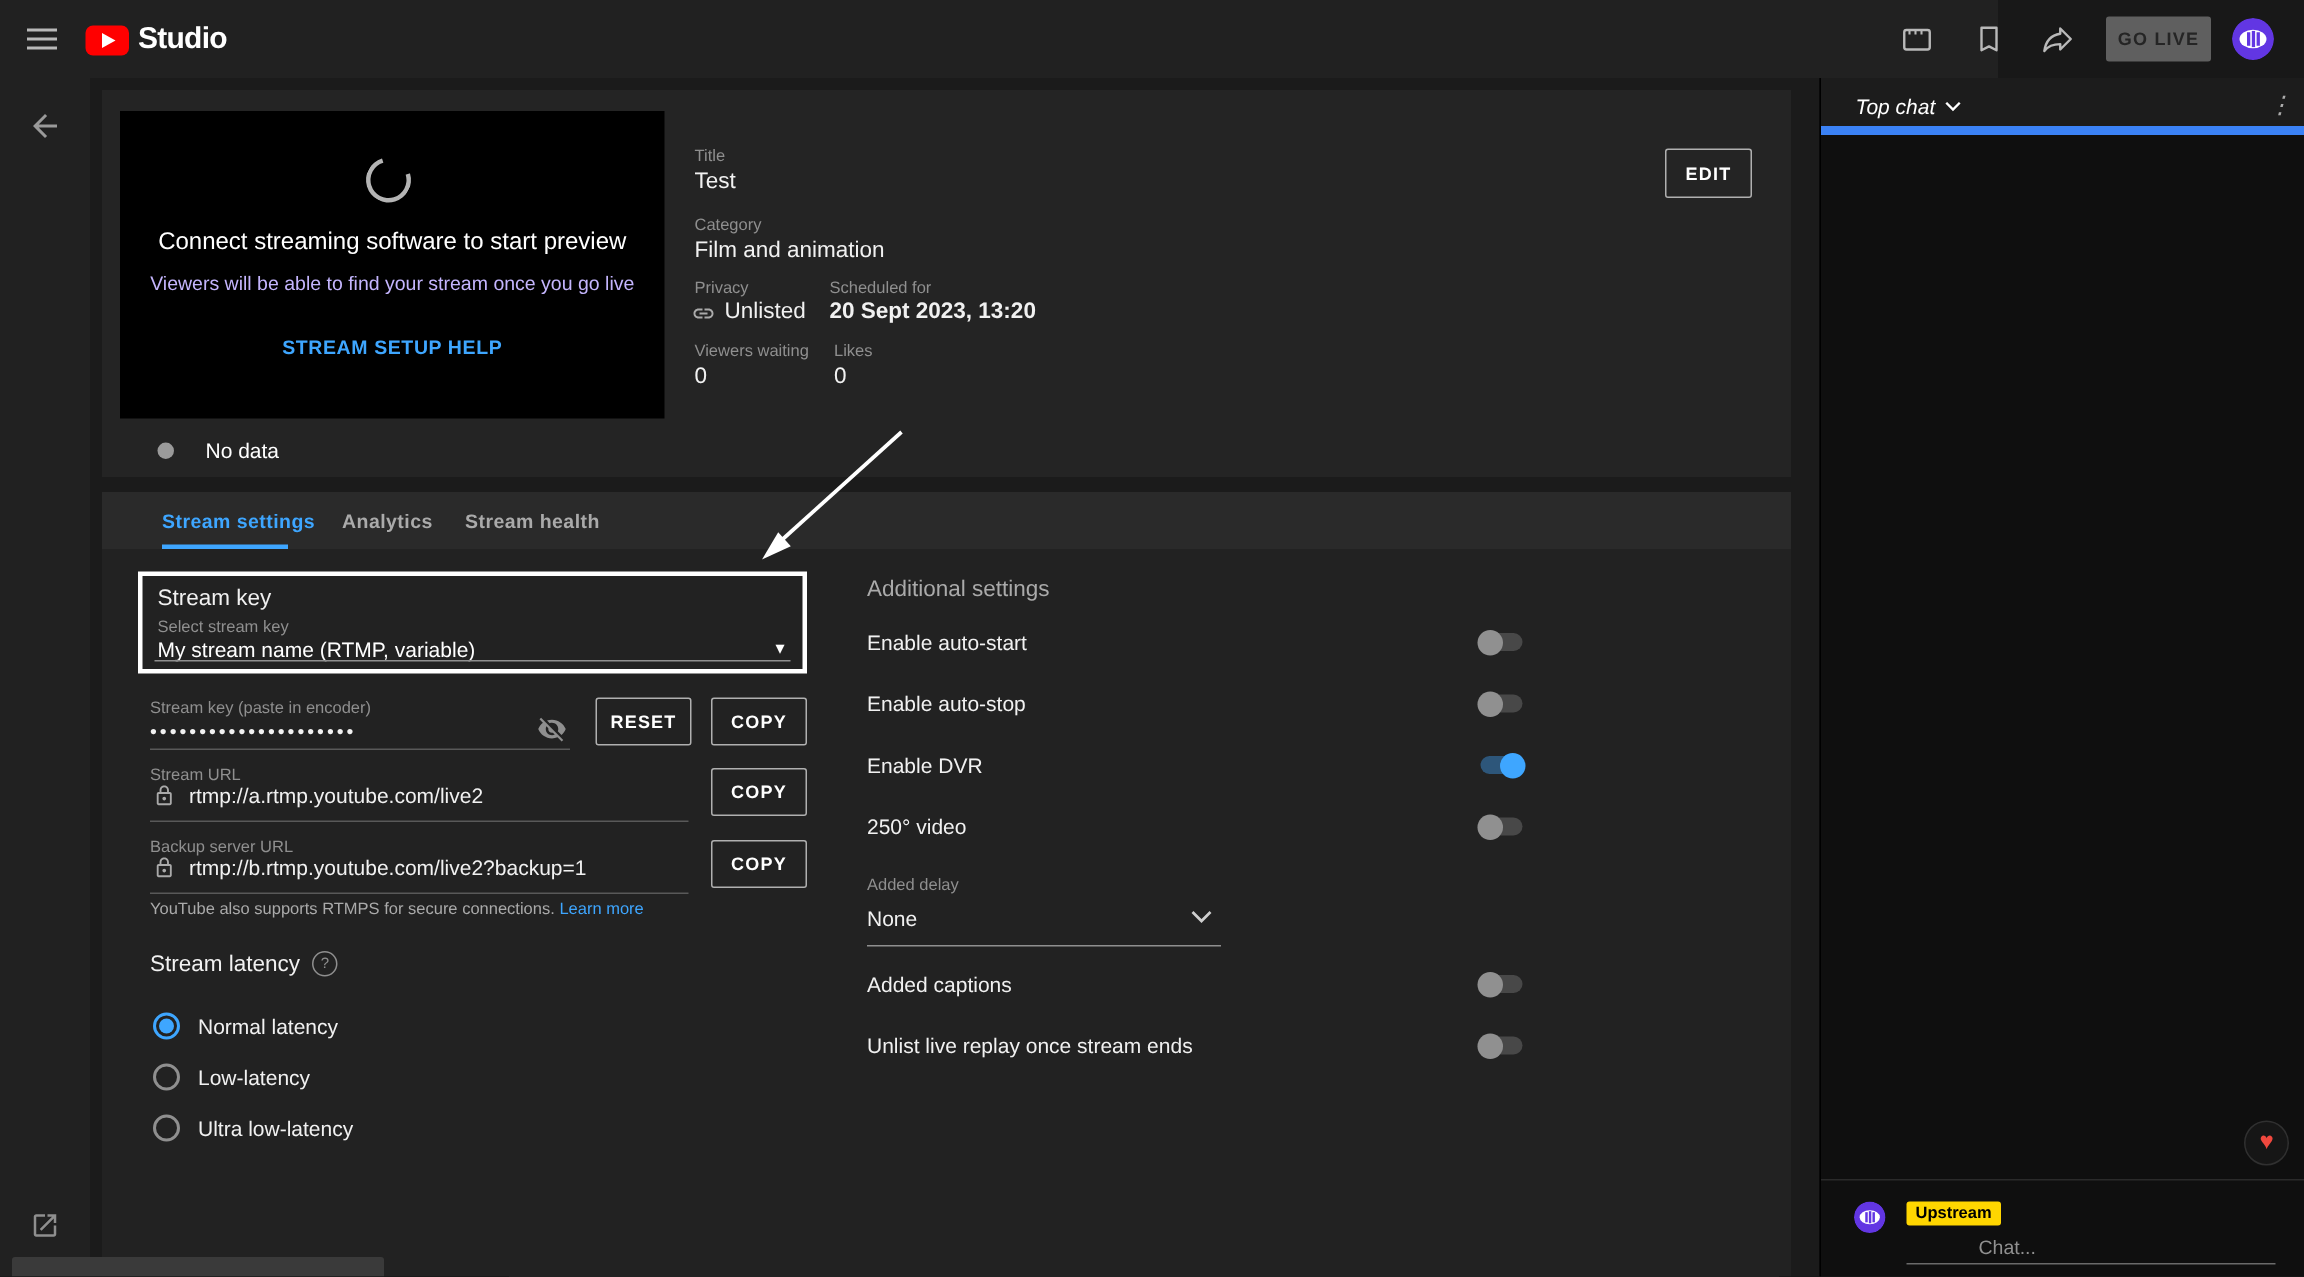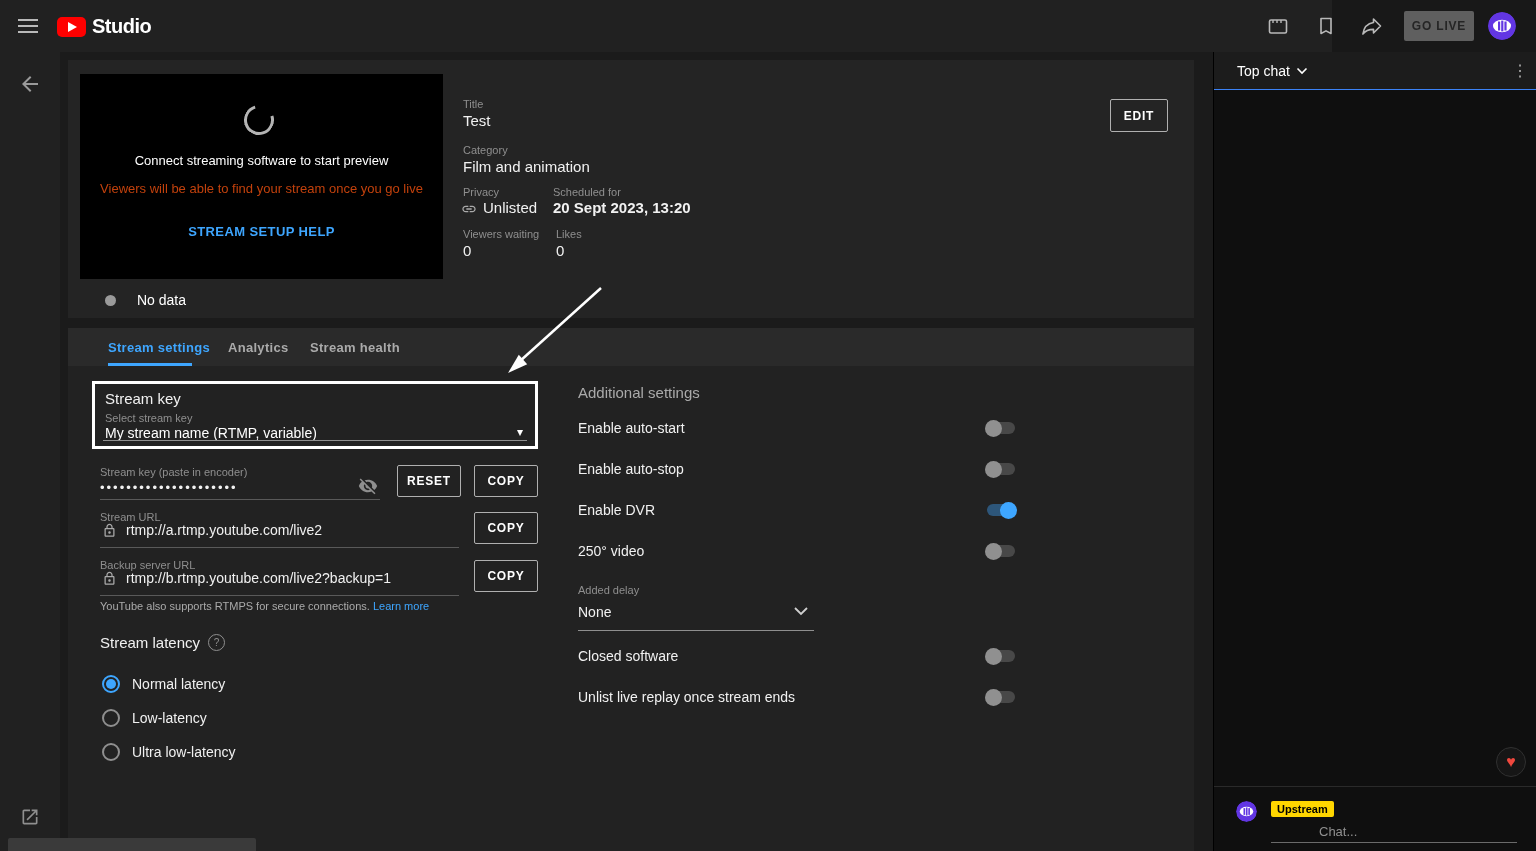--- a/index.html
+++ b/index.html
@@ -35,22 +35,22 @@
   
   .main { position:absolute; left:60px; top:52px; width:1153px; height:799px; background:#1b1b1b; }
   .card { position:absolute; background:#242424; }
   .card-info { left:8px; top:8px; width:1126px; height:258px; }
   .card-settings { left:8px; top:276px; width:1126px; height:523px; background:#222; }
 
   
   .preview { position:absolute; left:12px; top:14px; width:363px; height:205px; background:#000; text-align:center; }
   .spinner { position:absolute; left:164px; top:31px; width:30px; height:30px; border-radius:50%;
     border:3px solid #b4b4b4; border-top-color:transparent; transform:rotate(28deg); }
-  .preview-msg1 { position:absolute; left:0; top:79px; width:100%; font-size:13px; color:#fff; }
-  .preview-msg2 { position:absolute; left:0; top:107px; width:100%; font-size:13px; color:#c2410c; }
+  .preview-msg1 { position:absolute; left:0; top:79px; width:100%; font-size:16px; color:#fff; }
+  .preview-msg2 { position:absolute; left:0; top:107px; width:100%; font-size:13px; color:#c4b5fd; }
   .preview-help { position:absolute; left:0; top:150px; width:100%; font-size:13px; font-weight:bold;
     letter-spacing:.4px; color:var(--accent); cursor:pointer; }
   .nodata-row { position:absolute; left:12px; top:228px; height:24px; display:flex; align-items:center; }
   .nodata-dot { width:11px; height:11px; border-radius:50%; background:#9a9a9a; margin-left:25px; }
   .nodata-text { margin-left:21px; font-size:14px; color:#fff;text-align:center; }
 
   
   .meta-label { position:absolute; font-size:11px; color:#8f8f8f; }
   .meta-value { position:absolute; font-size:15px; color:#f1f1f1; }
   .edit-btn { position:absolute; left:1042px; top:39px; width:58px; height:33px; background:transparent;
@@ -105,21 +105,21 @@
   .toggle.on .track { background:rgba(62,166,255,.4); }
   .toggle.on .knob { left:15px; background:var(--accent); }
 
   .delay-label { position:absolute; left:510px; top:256px; font-size:11px; color:#8f8f8f; }
   .delay-value { position:absolute; left:510px; top:276px; font-size:14px; color:#f1f1f1; }
   .delay-chevron { position:absolute; left:725px; top:278px; }
   .delay-line { position:absolute; left:510px; top:302px; width:236px; height:1px; background:#8f8f8f; }
 
   
   .chat { position:absolute; left:1213px; top:52px; width:323px; height:799px; background:#0f0f0f; border-left:1px solid #000; }
-  .chat-header { position:absolute; left:0; top:0; width:100%; height:38px; background:#1c1c1c; border-bottom:1px solid #3b82f6; }
+  .chat-header { position:absolute; left:0; top:0; width:100%; height:38px; background:#1c1c1c; border-bottom:6px solid #3b82f6;font-style:italic; }
   .chat-header-title { position:absolute; left:23px; top:11px; font-size:14px; color:#fff; display:flex; align-items:center; gap:6px; cursor:pointer; }
   .chat-menu { position:absolute; left:296px; top:9px; width:20px; height:20px; color:#aaa; font-size:16px;
     text-align:center; line-height:20px; cursor:pointer; }
   .heart-btn { position:absolute; left:282px; top:695px; width:30px; height:30px; border-radius:50%;
     background:#161616; border:1px solid #303030; color:#f0483e; font-size:16px; line-height:28px;
     text-align:center; cursor:pointer; }
   .chat-input-divider { position:absolute; left:0; top:734px; width:100%; height:1px; background:#2a2a2a; }
   .chat-avatar { position:absolute; left:22px; top:749px; width:21px; height:21px; border-radius:50%; }
   .chat-badge { position:absolute; left:57px; top:749px; background:#ffd600; color:#000; font-size:11px;
     font-weight:bold; padding:2px 6px; border-radius:2px; }
@@ -307,21 +307,21 @@
     </div>
 
     <div class="delay-label">Added delay</div>
     <div class="delay-value">None</div>
     <svg class="delay-chevron" width="16" height="10" viewBox="0 0 16 10">
       <path d="M2 2l6 6 6-6" fill="none" stroke="#cfcfcf" stroke-width="1.8"></path>
     </svg>
     <div class="delay-line"></div>
 
     <div class="toggle-row" style="top:319px">
-      <span class="toggle-label">Closed software</span>
+      <span class="toggle-label">Added captions</span>
       <span class="toggle">
           <span class="track"></span>
           <span class="knob"></span>
         </span>
     </div>
     <div class="toggle-row" style="top:360px">
       <span class="toggle-label">Unlist live replay once stream ends</span>
       <span class="toggle">
           <span class="track"></span>
           <span class="knob"></span>

